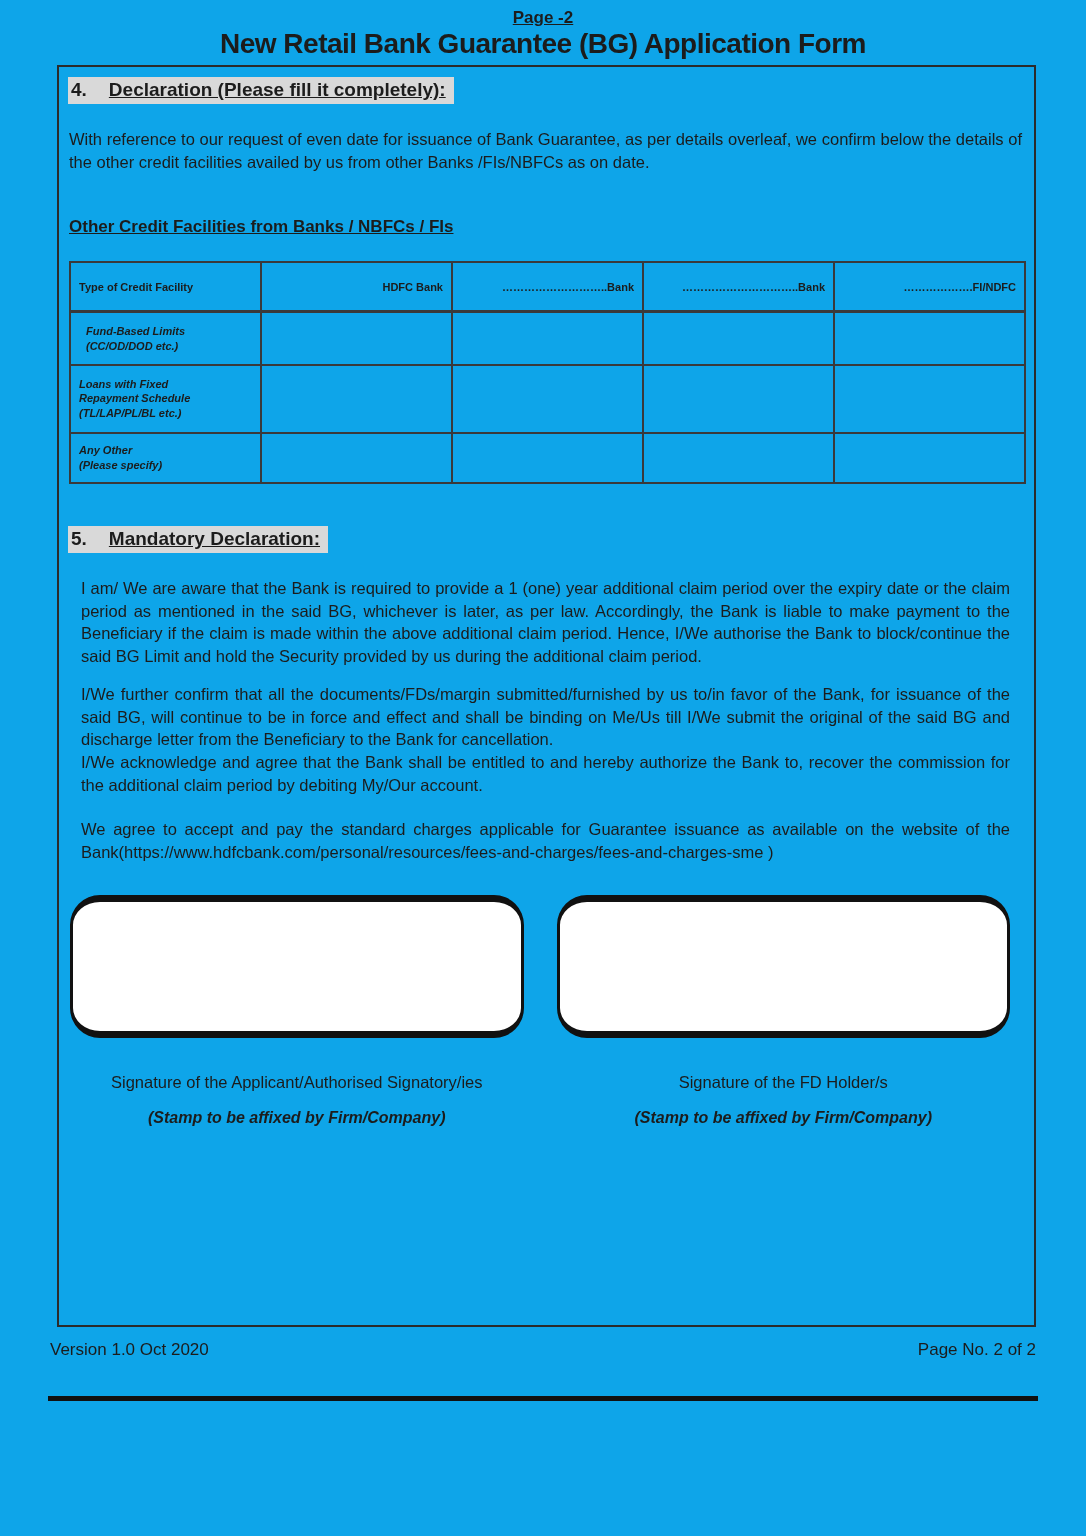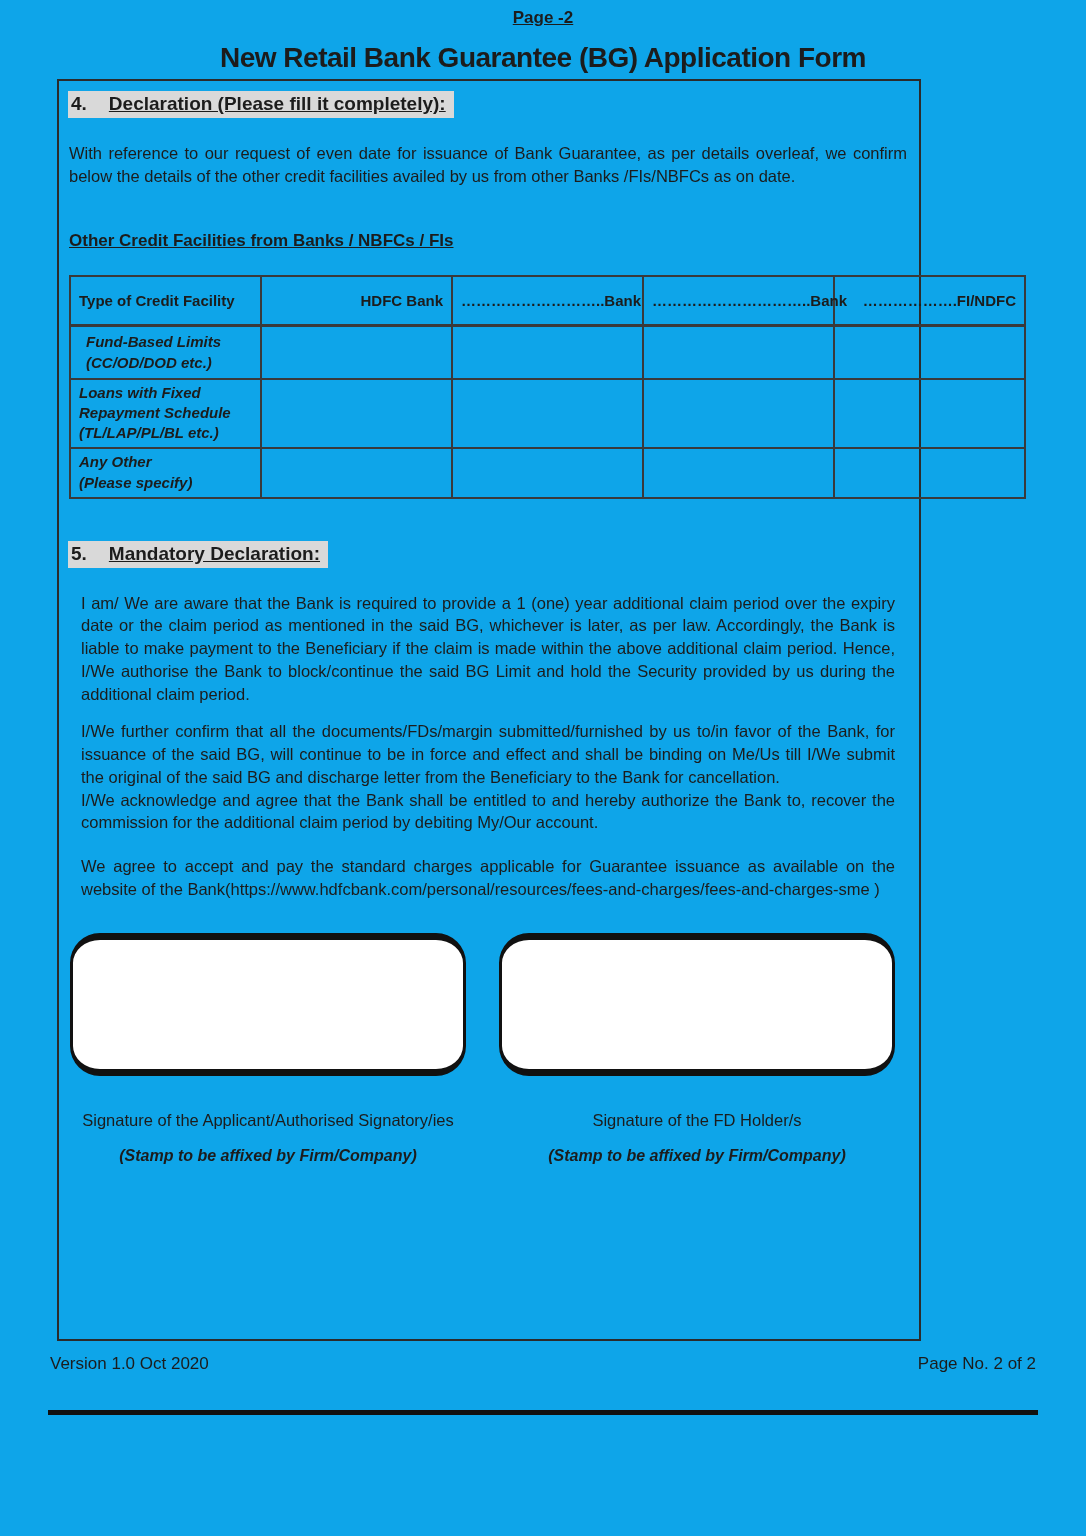--- a/index.html
+++ b/index.html
@@ -20,25 +20,25 @@
     font-weight: bold;
     font-size: 17px;
     text-decoration: underline;
     padding-top: 8px;
   }
   .doc-title {
     text-align: center;
     font-weight: bold;
     font-size: 28px;
     letter-spacing: -0.5px;
-    margin: 14px 0 5px 0;
+    margin: 0 0 5px 0;
   }
   .main-box {
     margin: 0 34px 0 57px;
-    width: 864px;
+    width: 979px;
     height: 1262px;
     border: 2px solid #2b2b2b;
     padding: 10px 0 0 0;
   }
   .sec-heading {
     display: inline-block;
     background: #d9d9d9;
     font-weight: bold;
     font-size: 19px;
     margin-left: 9px;
@@ -59,21 +59,21 @@
     text-decoration: underline;
   }
   table.credit-table {
     margin: 24px 10px 0 10px;
     width: 957px;
     border-collapse: collapse;
     table-layout: fixed;
   }
   .credit-table th, .credit-table td {
     border: 2px solid #3a3a3a;
-    font-size: 15px;
+    font-size: 11px;
     padding: 4px 8px;
     vertical-align: middle;
   }
   .credit-table thead th {
     font-weight: bold;
     height: 50px;
     text-align: right;
     border-bottom-width: 3px;
   }
   .credit-table thead th:first-child { text-align: left; }

